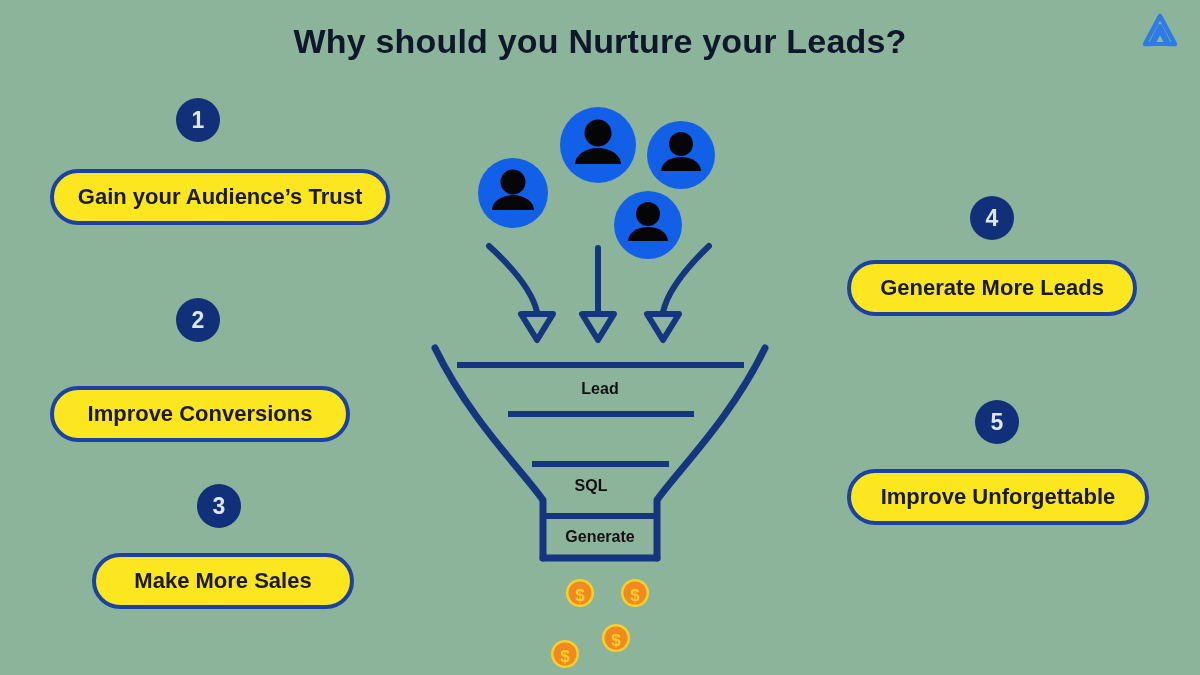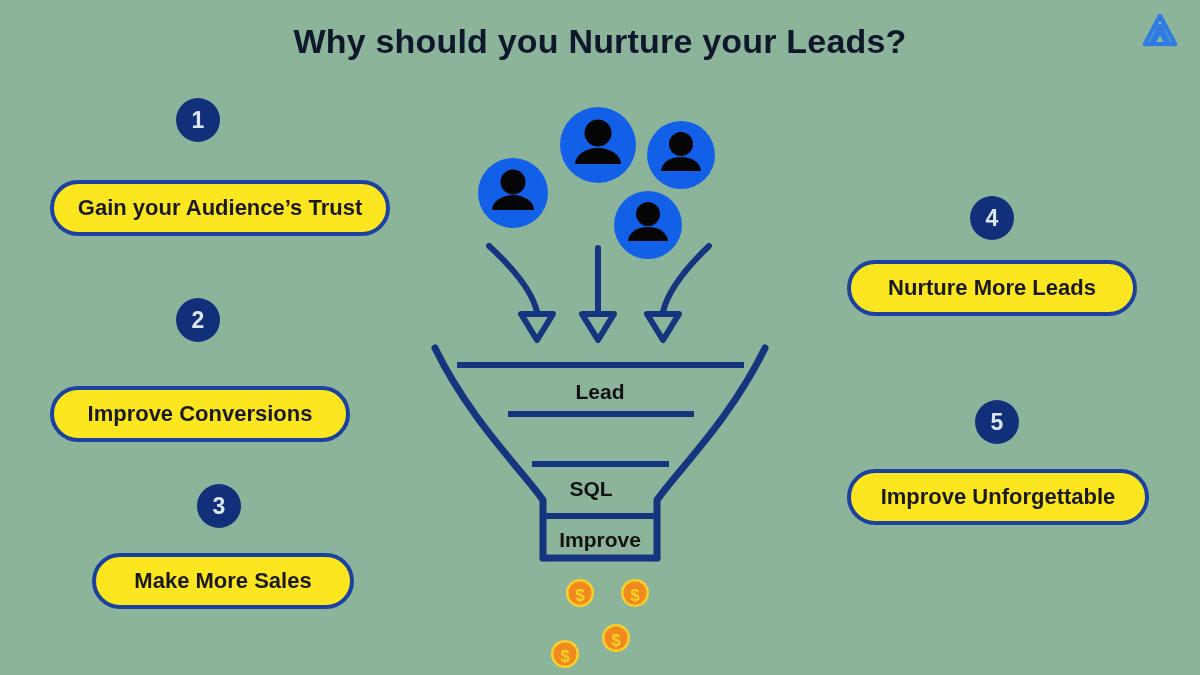--- a/index.html
+++ b/index.html
@@ -80,21 +80,21 @@
     position: absolute;
     left: 0;
     top: 0;
     width: 1200px;
     height: 675px;
     pointer-events: none;
   }
   .funnel-label {
     position: absolute;
     color: #111111;
-    font-size: 21px;
+    font-size: 16px;
     font-weight: bold;
     text-align: center;
     white-space: nowrap;
   }
 </style>
 </head>
 <body>
 
 <div id="slide">
 
@@ -102,36 +102,36 @@
 
   <div id="logo">
     <svg width="44" height="44" viewBox="0 0 44 44">
       <path d="M22 6 L37 34 L31 34 L22 16 L13 34 L7 34 Z" fill="none" stroke="#2E7BE4" stroke-width="4.5" stroke-linejoin="round"></path>
       <path d="M15 34 L22 21 L29 34 Z" fill="none" stroke="#2E7BE4" stroke-width="4" stroke-linejoin="round"></path>
     </svg>
   </div>
 
   <div class="step">
     <div class="badge" style="left:176px; top:98px;">1</div>
-    <div class="pill" style="left:50px; top:180px; width:340px;">Gain your Audience’s Trust</div>
+    <div class="pill" style="left:50px; top:169px; width:340px;">Gain your Audience’s Trust</div>
   </div>
 
   <div class="step">
     <div class="badge" style="left:176px; top:298px;">2</div>
     <div class="pill" style="left:50px; top:370px; width:300px;margin-top:16px;">Improve Conversions</div>
   </div>
 
   <div class="step">
     <div class="badge" style="left:197px; top:484px;">3</div>
     <div class="pill" style="left:92px; top:553px; width:262px;">Make More Sales</div>
   </div>
 
   <div class="step">
     <div class="badge" style="left:970px; top:196px;">4</div>
-    <div class="pill" style="left:847px; top:260px; width:290px;">Nurture More Leads</div>
+    <div class="pill" style="left:847px; top:260px; width:290px;">Generate More Leads</div>
   </div>
 
   <div class="step">
     <div class="badge" style="left:975px; top:400px;">5</div>
     <div class="pill" style="left:847px; top:469px; width:302px;">Improve Unforgettable</div>
   </div>
 
   <svg id="center" viewBox="0 0 1200 675">
 
     <g>
@@ -194,15 +194,15 @@
     </g>
     <g>
       <circle cx="565" cy="654" r="14" fill="#F8D128"></circle>
       <circle cx="565" cy="654" r="11.5" fill="#F08A1E"></circle>
       <text x="565" y="662" text-anchor="middle" font-family="Liberation Sans, sans-serif" font-size="17" font-weight="bold" fill="#F8D128">$</text>
     </g>
   </svg>
 
   <div class="funnel-label" style="left:500px; top:380px; width:200px;">Lead</div>
   <div class="funnel-label" style="left:500px; top:477px; width:182px;">SQL</div>
-  <div class="funnel-label" style="left:500px; top:528px; width:200px;">Improve</div>
+  <div class="funnel-label" style="left:500px; top:528px; width:200px;">Generate</div>
 
 </div>
 
 </body></html>

